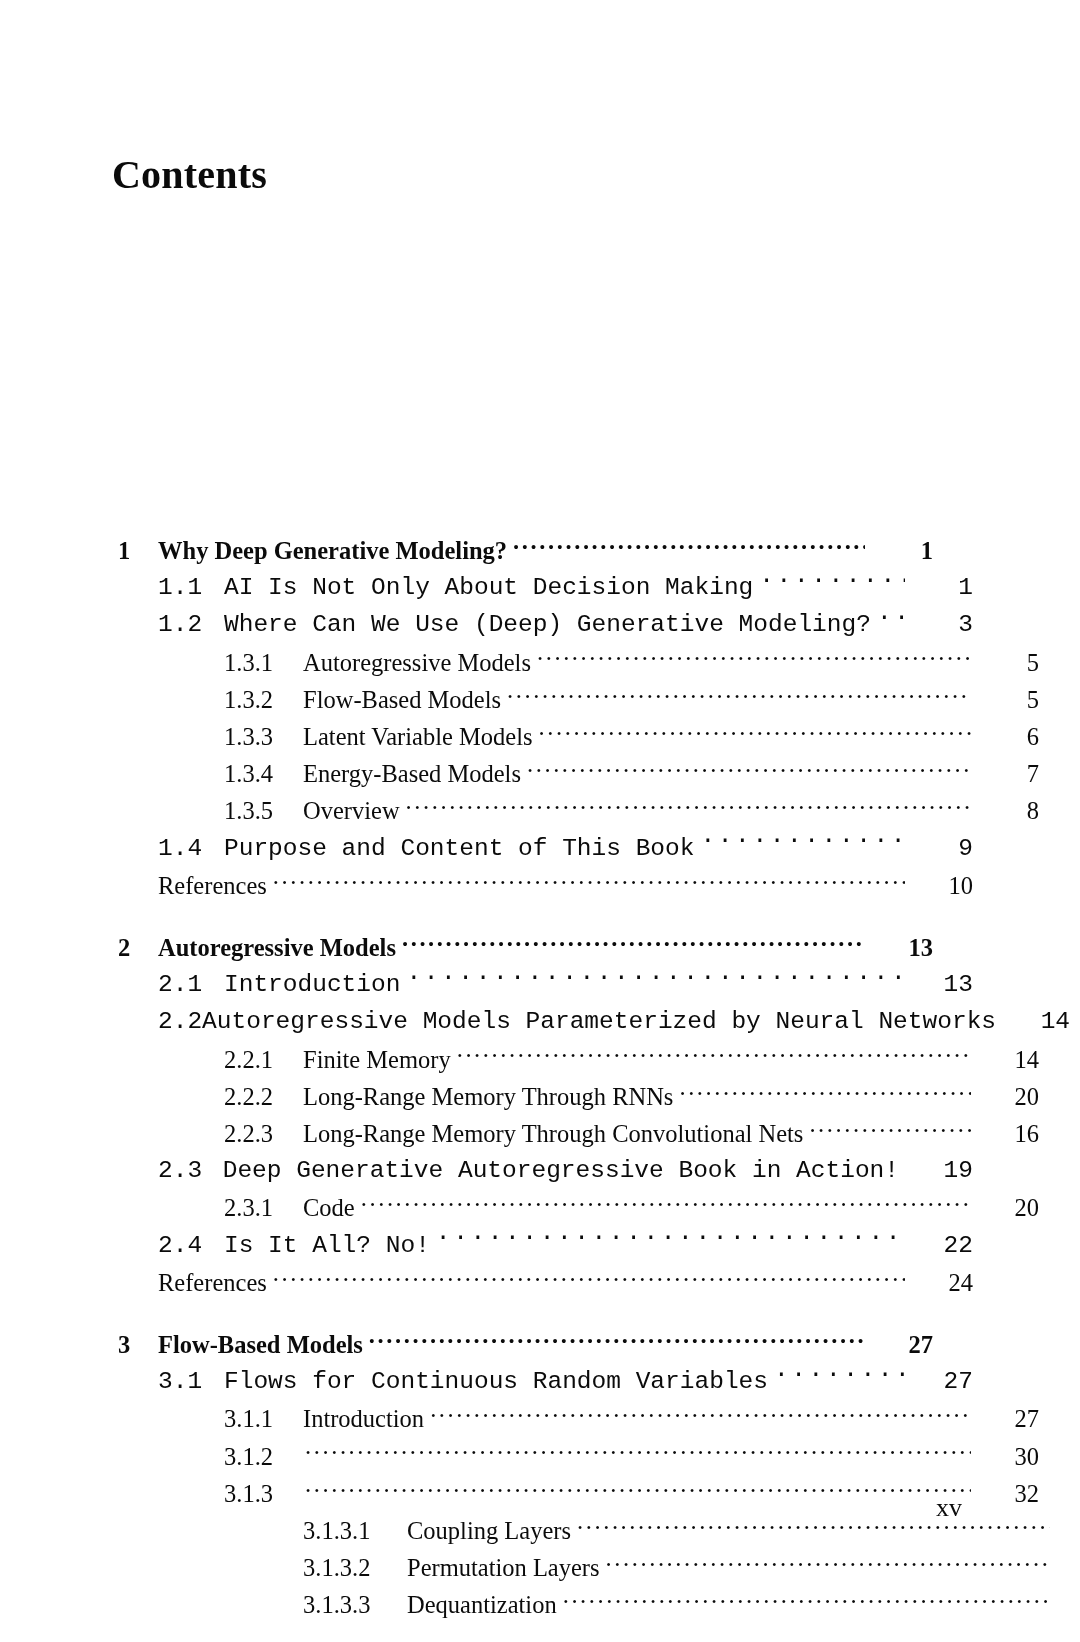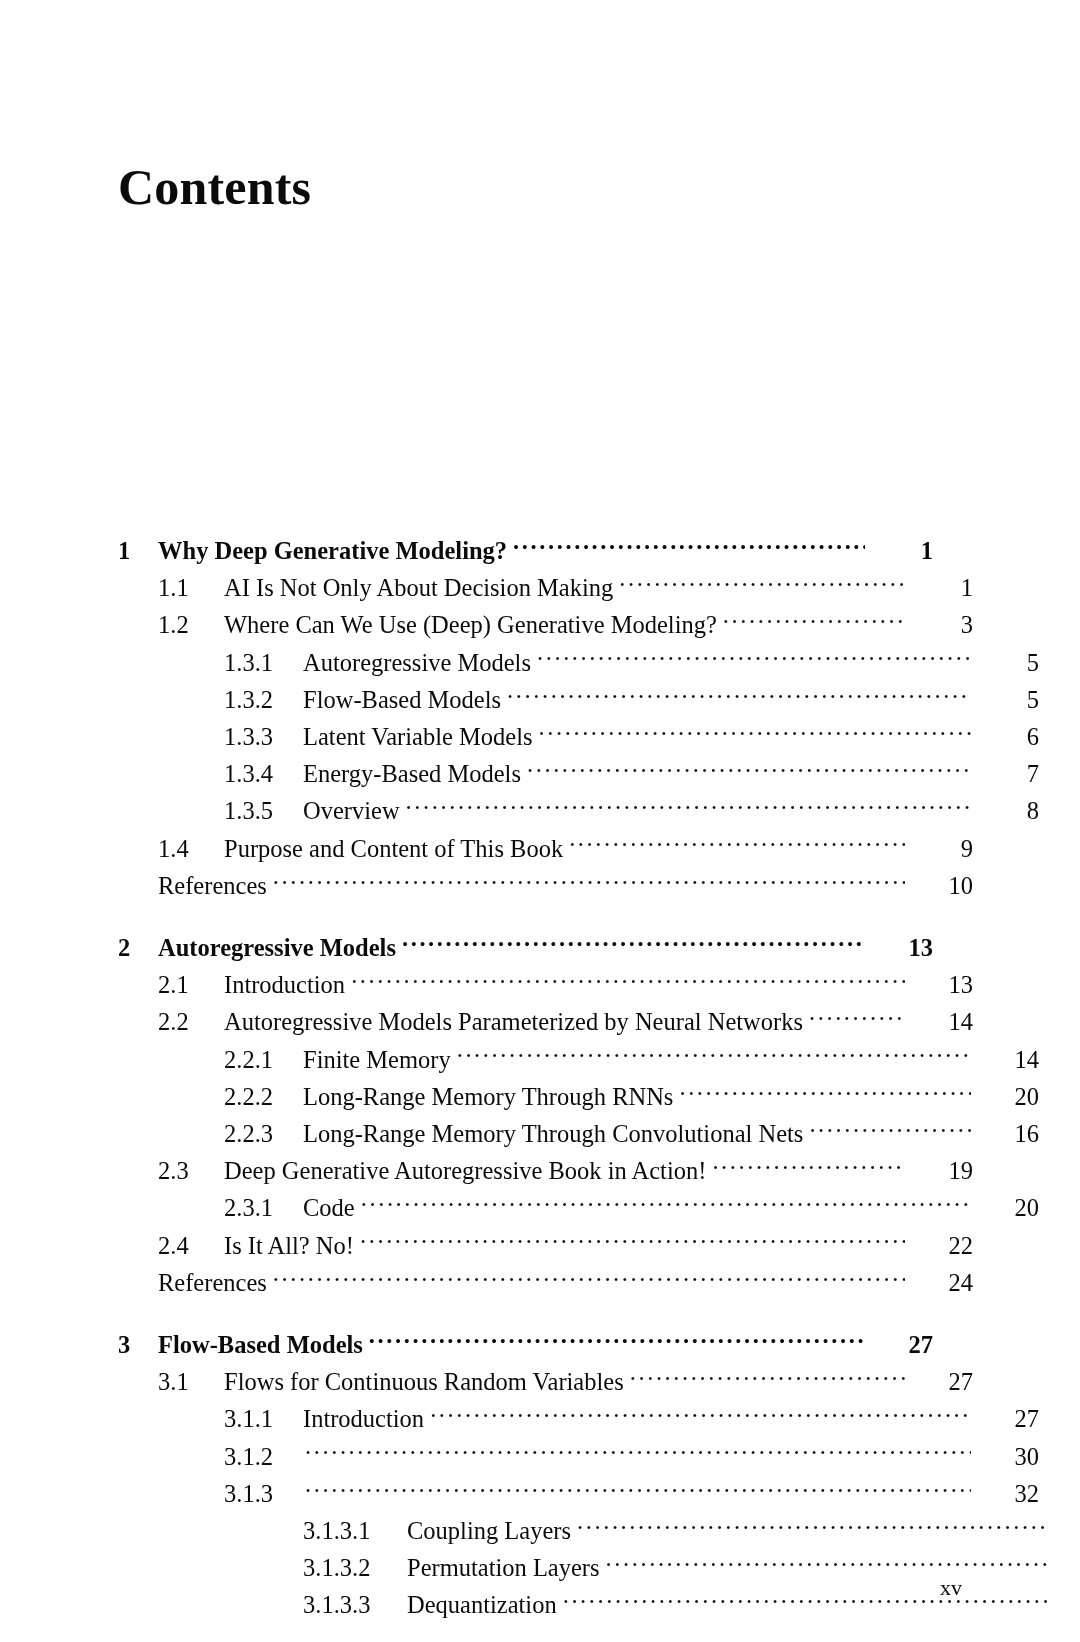--- a/index.html
+++ b/index.html
@@ -20,23 +20,23 @@
     position: absolute;
     left: 0; top: 0;
     width: 1080px;
     height: 1642px;
     background: #fff;
   }
 
   
   .toc-title {
     position: absolute;
-    left: 118px;
+    left: 112px;
     top: 128px;
-    font-size: 50px;
+    font-size: 40px;
     font-weight: bold;
     letter-spacing: 0.2px;
     line-height: 1;
   }
 
   
   .toc-body {
     position: absolute;
     left: 118px;
     top: 532px;
@@ -88,40 +88,40 @@
     width: 56px;
     text-align: right;
     padding-left: 10px;
   }
 
   
   
   .lvl-chapter { font-weight: bold; }
   .lvl-chapter .num { width: 40px; }
   .lvl-chapter .label { }
-  .lvl-sec-indent { padding-left: 40px; }
+  .lvl-sec-indent { padding-left: 40px; font-family: Liberation Mono, monospace; }
   .lvl-section .num-inner { display: inline-block; width: 66px; }
 
   
   .lvl-ref { padding-left: 40px; }
 
   
   .lvl-sub { padding-left: 106px; }
   .lvl-sub .num-inner { display: inline-block; width: 79px; }
 
   
   .lvl-subsub { padding-left: 185px; }
   .lvl-subsub .num-inner { display: inline-block; width: 104px; }
 
   
   .folio {
     position: absolute;
     right: 118px;
-    top: 1575px;
-    font-size: 22px;
+    top: 1493px;
+    font-size: 26px;
     text-align: left;
   }
 </style>
 </head>
 <body>
 
 <div class="page">
 
   <h1 class="toc-title">Contents</h1>
 

